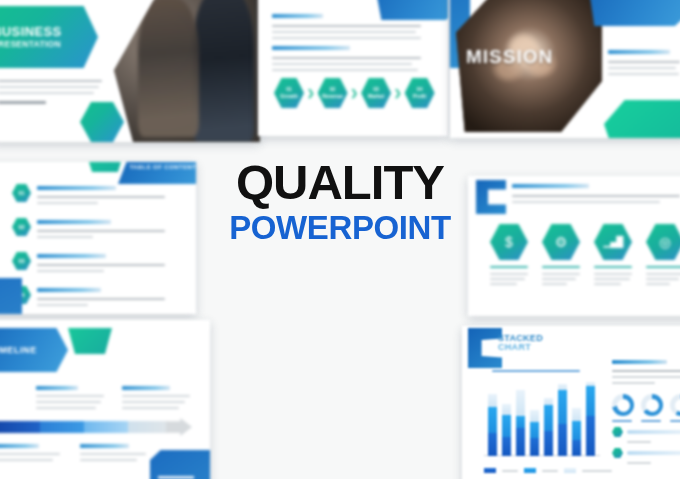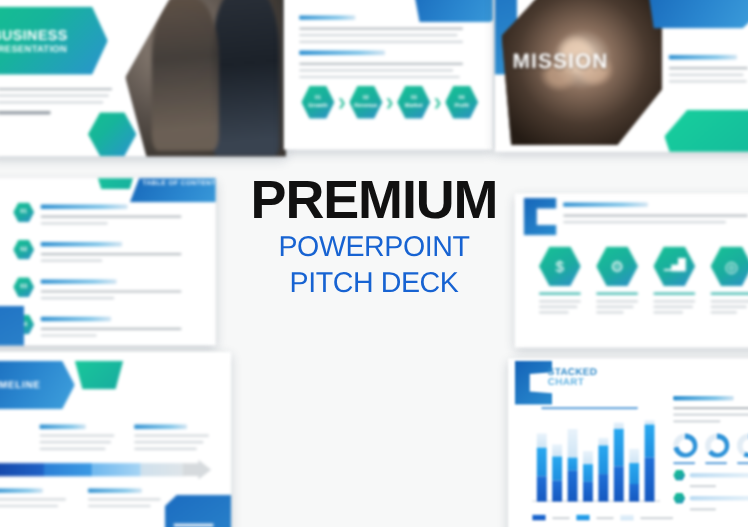--- a/index.html
+++ b/index.html
@@ -166,21 +166,21 @@
     display:flex;align-items:center;justify-content:center;}
   #s7 .donut:after{content:"";width:13px;height:13px;border-radius:50%;background:#fff;}
   #s7 .dr{display:flex;gap:7px;}
   #s7 .prow{display:flex;align-items:center;gap:4px;margin-top:5px;}
   #s7 .phex{width:11px;height:10px;}
   #s7 .ptrack{flex:1;height:4px;border-radius:2px;background:linear-gradient(90deg,#bcdcf3,#e8f2f9);}
 
   
   #center{position:absolute;left:0;top:160px;width:680px;text-align:center;}
   #center .h1{font-size:49px;line-height:.93;font-weight:bold;color:#111;letter-spacing:-1px;}
-  #center .h2{font-size:26px;line-height:1.04;font-weight:normal;letter-spacing:-.4px;margin-top:5px;}
+  #center .h2{font-size:33px;line-height:1.04;font-weight:bold;letter-spacing:-.4px;margin-top:5px;}
 </style>
 </head>
 <body>
 
 <div class="stage">
 
   <div class="slide blur2" id="s1">
     <div class="photo"></div>
     <div class="bnr banner gradTG">
       <div class="t1">BUSINESS</div>
@@ -466,18 +466,17 @@
       <div class="ln lt" style="width:24px;margin:4px 0 0 15px;"></div>
       <div class="prow">
         <div class="phex hex gradGT"></div>
         <div class="ptrack"></div>
       </div>
       <div class="ln lt" style="width:24px;margin:4px 0 0 15px;"></div>
     </div>
   </div>
 
   <div id="center">
-    <div class="h1">PREMIUM</div>
+    <div class="h1">QUALITY</div>
     <div class="h2" style="color:#1763d2">POWERPOINT</div>
-    <div class="h2" style="color:#1763d2">PITCH DECK</div>
   </div>
 
 </div>
 
 </body></html>

